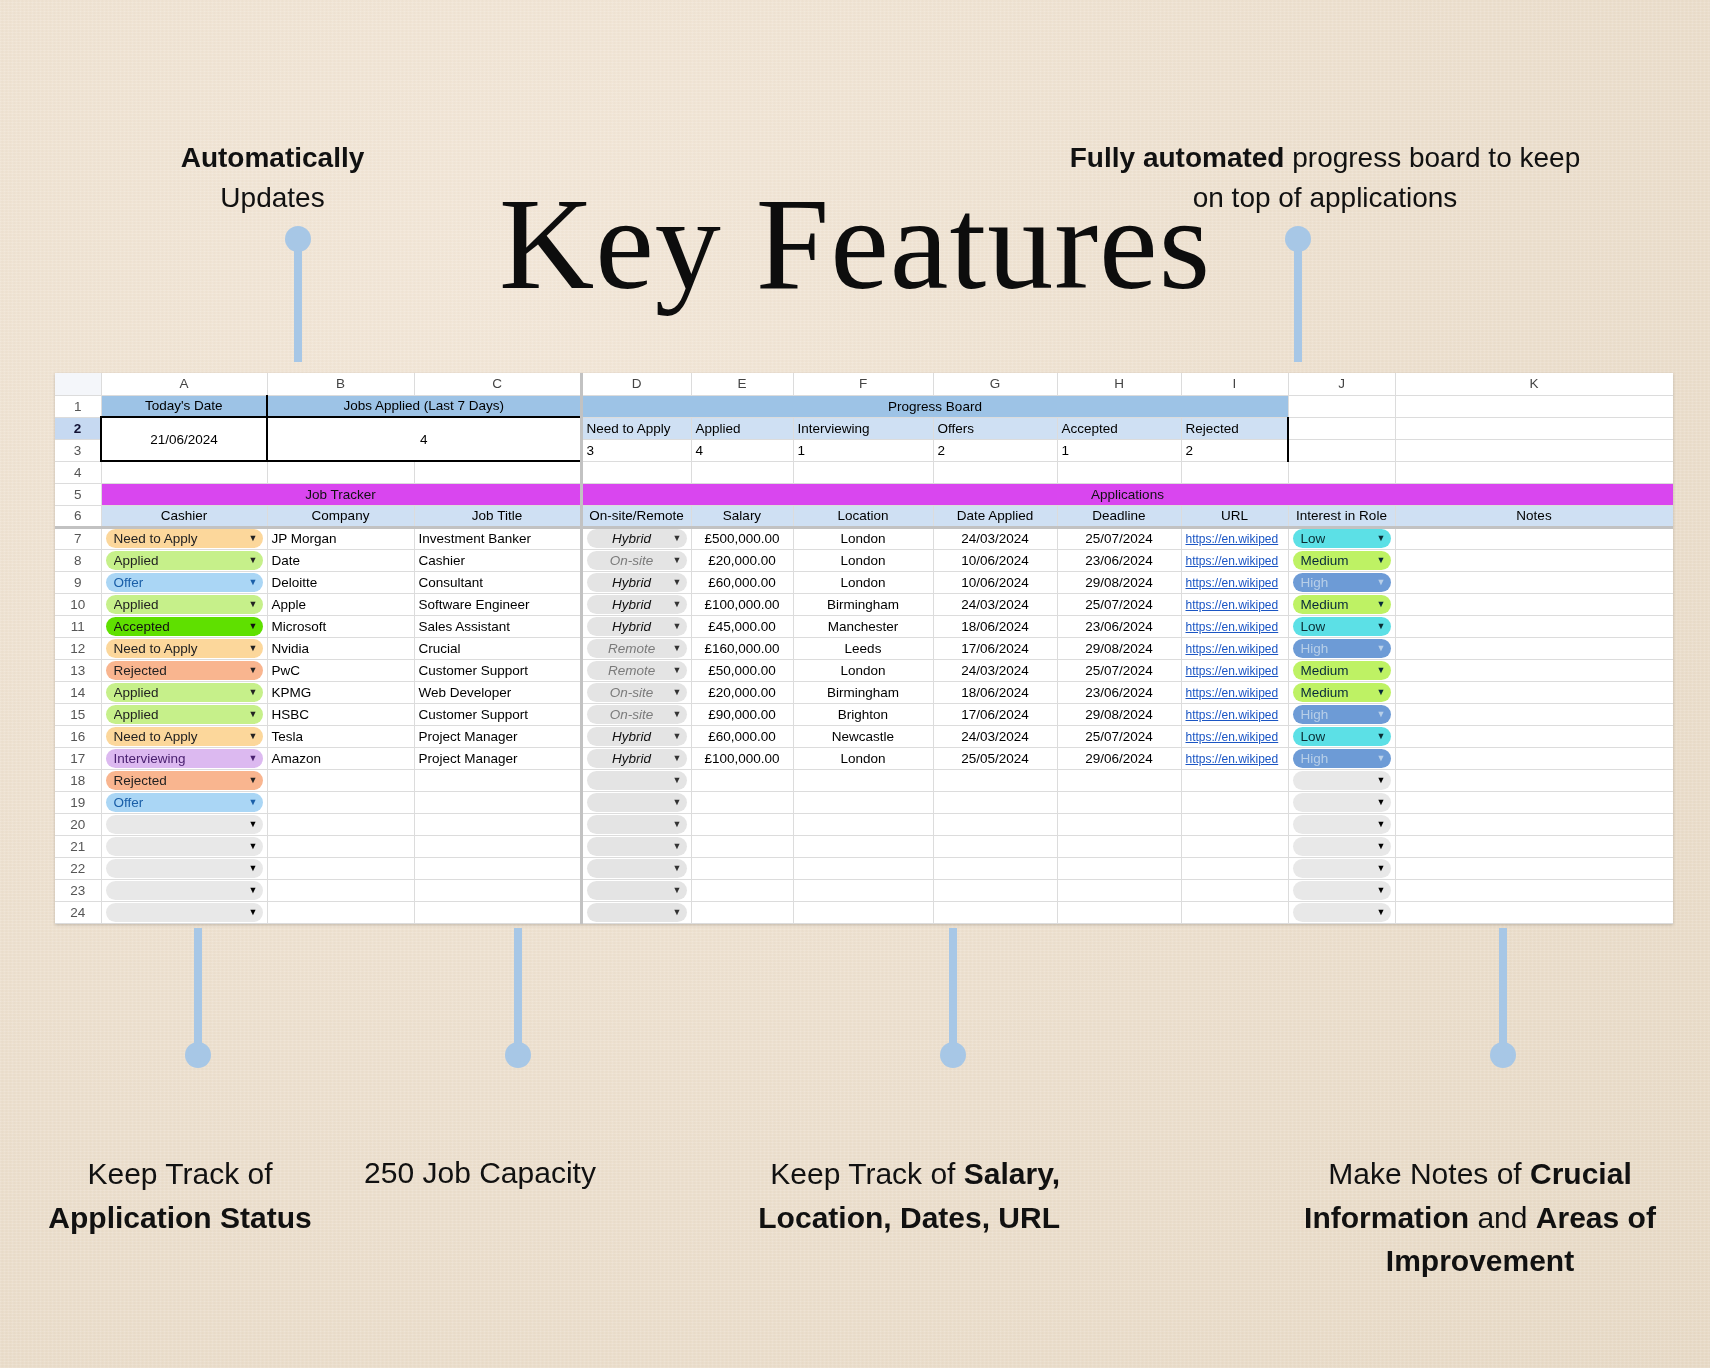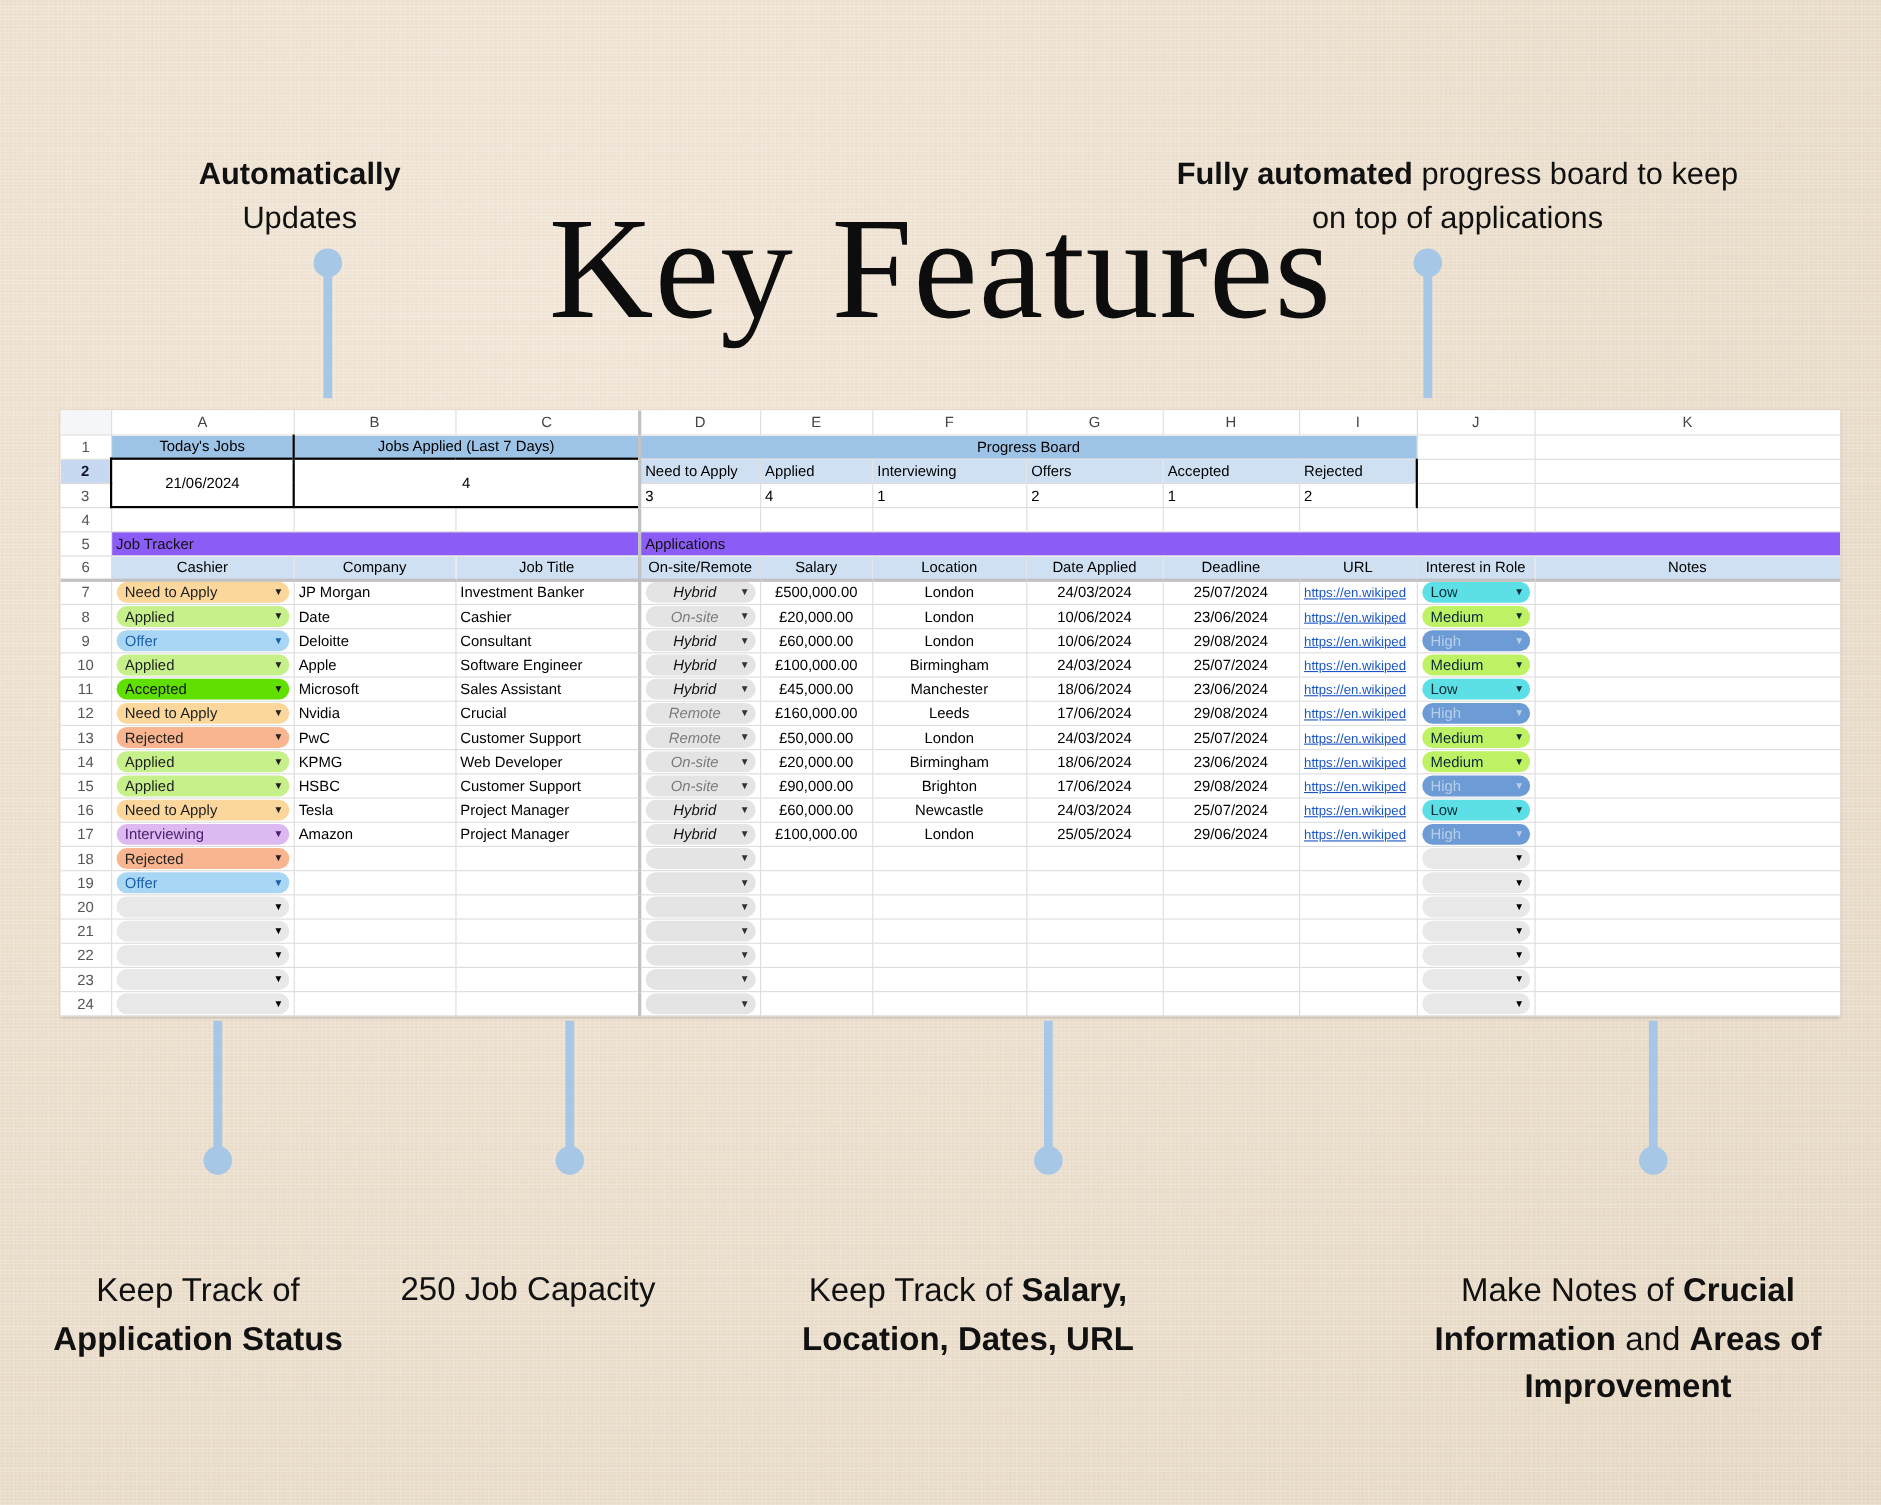--- a/index.html
+++ b/index.html
@@ -33,21 +33,21 @@
   }
 
   
   .callout{ position:absolute; color:#111; font-size:28px; line-height:1.43; }
   .callout b{ font-weight:bold; }
 
   #callout-auto-updates{ left:95px; top:138px; width:355px; text-align:center; }
   #callout-progress-board{ left:1055px; top:138px; width:540px; text-align:center; }
   #callout-app-status{ left:20px; top:1152px; width:320px; text-align:center; font-size:30px; line-height:1.45;}
   #callout-capacity{ left:355px; top:1152px; width:250px; text-align:center; font-size:30px;}
-  #callout-salary{ left:700px; top:1152px; width:360px; text-align:center; font-size:30px; line-height:1.45;}
+  #callout-salary{ left:700px; top:1152px; width:360px; text-align:right; font-size:30px; line-height:1.45;}
   #callout-notes{ left:1280px; top:1152px; width:400px; text-align:center; font-size:30px; line-height:1.45;}
 
   
   .pin{ position:absolute; }
   .pin .stem{ position:absolute; left:50%; transform:translateX(-50%); width:8px; background:#a7c7e6; }
   .pin .dot{ position:absolute; left:50%; transform:translateX(-50%); width:26px; height:26px; border-radius:50%; background:#a7c7e6; }
 
   
   #spreadsheet{
     position:absolute; left:55px; top:373px; width:1618px; height:551px;
@@ -78,21 +78,21 @@
   .rownum{
     width:46px; text-align:center; color:#555; font-size:13px;
     background:#fff; border-right:1px solid #c9c9c9;
   }
   .rownum.sel{ background:#c6d9f1; color:#113; font-weight:bold; }
 
   
   .c{ text-align:center; }
   .l{ text-align:left; }
   .bluehead{ background:#9dc3e6; text-align:center; font-size:14px; }
-  .bluehead-big{ background:#8b5cf6; font-size:27px; height:38px; color:#111; }
+  .bluehead-big{ background:#d946ef; text-align:center; font-size:27px; height:38px; color:#111; }
   .subhead{ background:#cfe0f3; text-align:center; font-size:13.5px; }
   .kpi-label{ background:#cfe0f3; text-align:left; font-size:14px; height:34px; vertical-align:bottom; padding-bottom:3px;}
   .kpi-value{ text-align:left; font-weight:bold; font-size:14px; border-bottom:2px solid #000; }
   .datecell{ font-family:Liberation Sans, sans-serif; font-size:29px; text-align:center; height:52px;}
   .bigcount{ font-size:30px; text-align:center; height:52px; }
 
   .thickL{ border-left:2px solid #000 !important; }
   .thickR{ border-right:2px solid #000 !important; }
   .thickT{ border-top:2px solid #000 !important; }
   .thickB{ border-bottom:2px solid #000 !important; }
@@ -182,21 +182,21 @@
       <td>F</td>
       <td>G</td>
       <td>H</td>
       <td>I</td>
       <td>J</td>
       <td>K</td>
     </tr>
 
     <tr>
       <td class="rownum">1</td>
-      <td class="bluehead">Today's Jobs</td>
+      <td class="bluehead">Today's Date</td>
       <td class="bluehead thickL" colspan="2" style="border-right:3px solid #c2c2c2;">Jobs Applied (Last 7 Days)</td>
       <td class="bluehead thickL" colspan="6">Progress Board</td>
       <td></td>
       <td></td>
     </tr>
 
     <tr>
       <td class="rownum sel">2</td>
       <td class="datecell thickR" rowspan="2" style="border-top:2px solid #000;border-bottom:2px solid #000;border-left:2px solid #000;">21/06/2024</td>
       <td class="bigcount thickT thickB" colspan="2" rowspan="2" style="border-right:3px solid #c2c2c2;">4</td>

